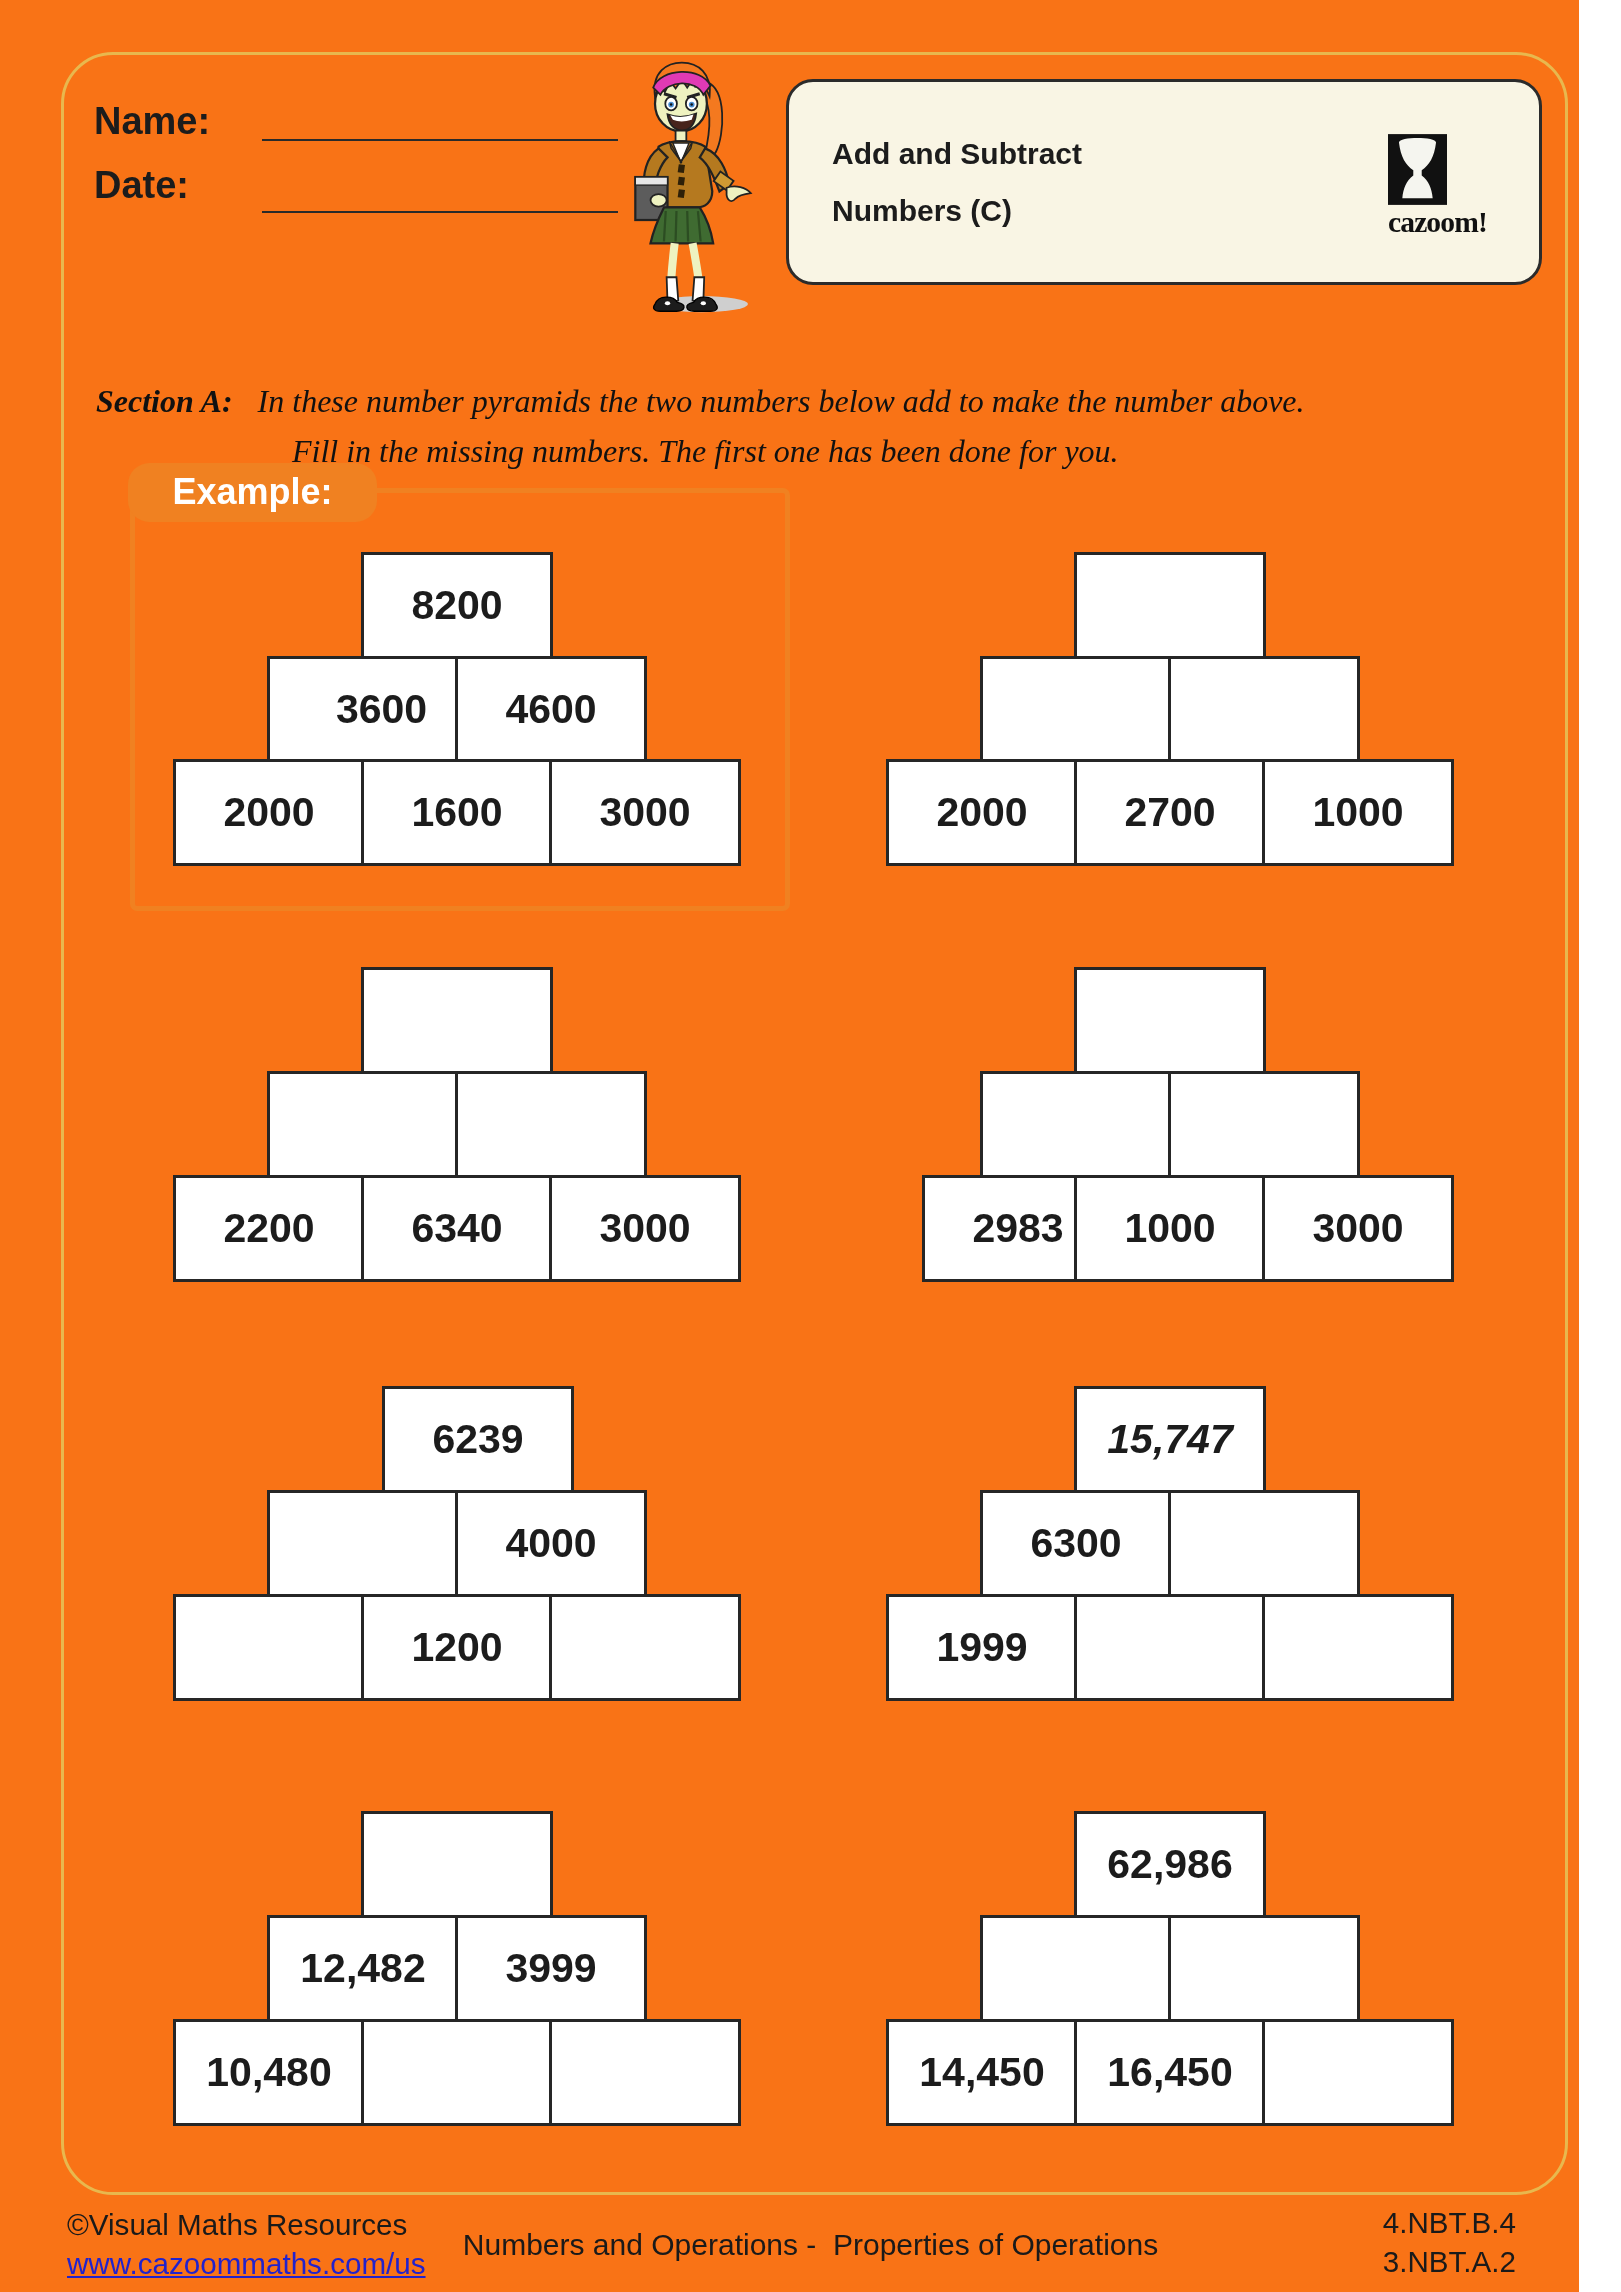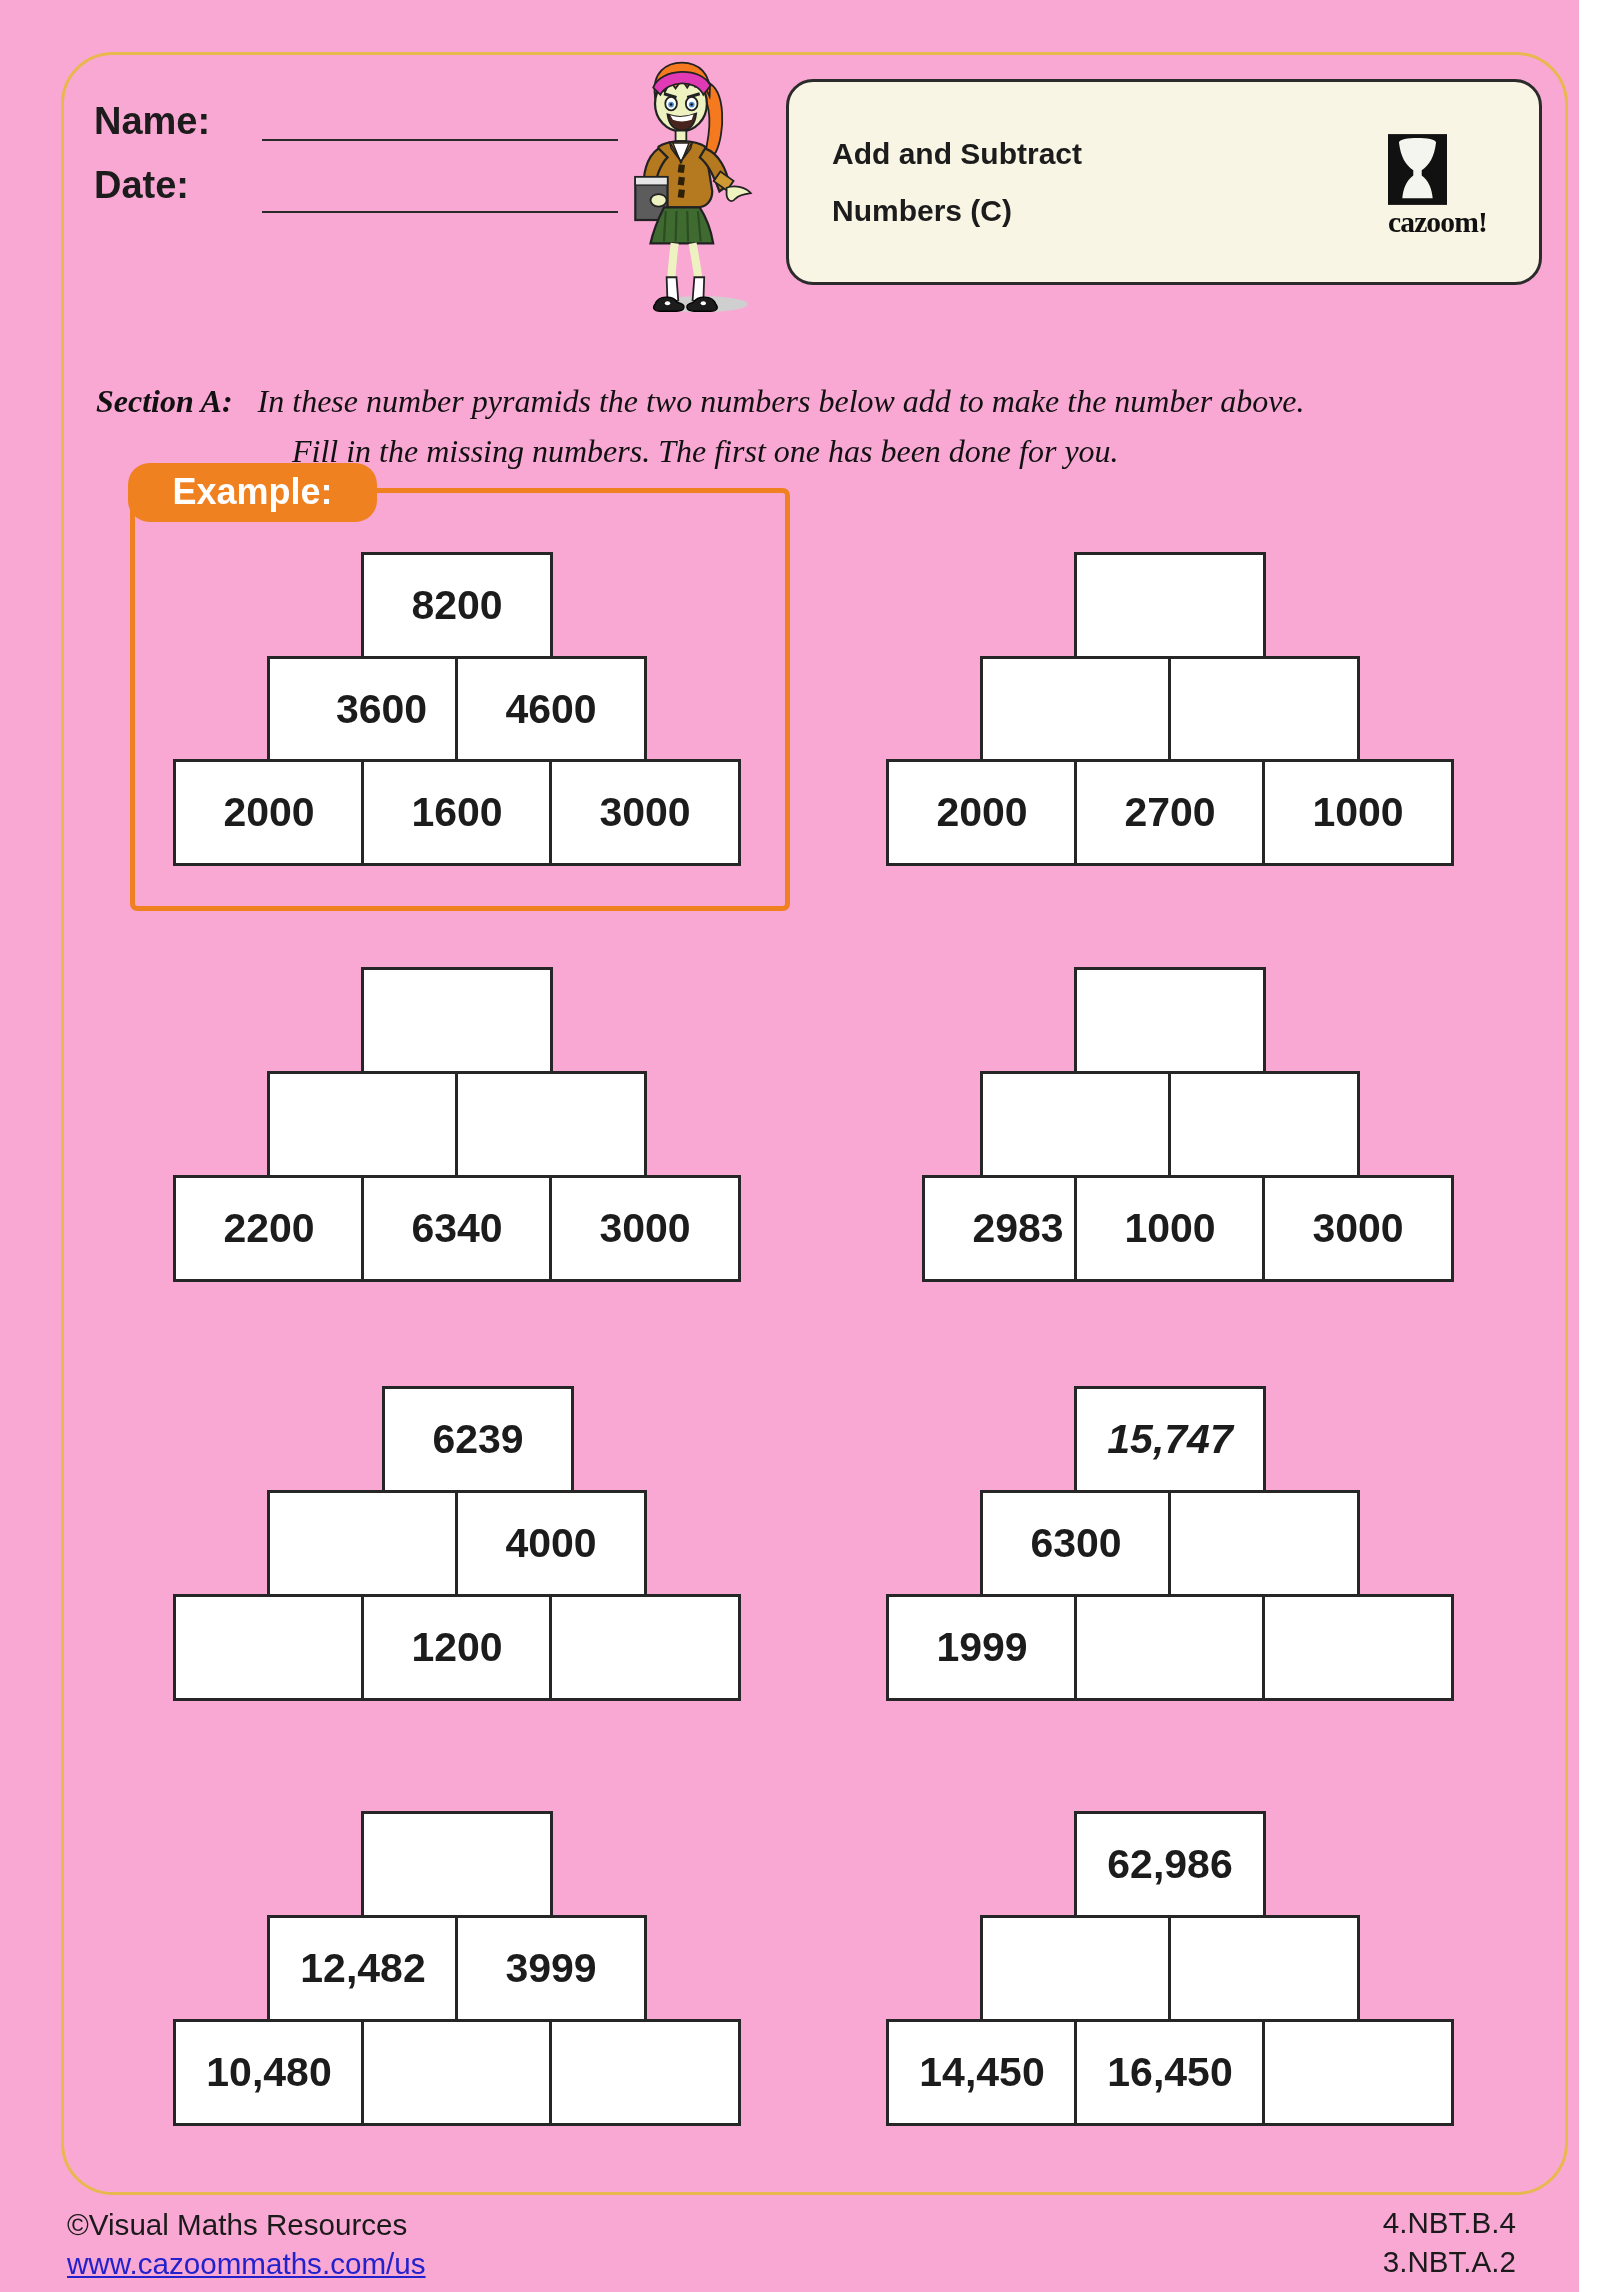--- a/index.html
+++ b/index.html
@@ -1,16 +1,16 @@
 <!DOCTYPE html>
 <html style="font-size:14.3px"><head>
 <meta charset="utf-8">
 <style>
   html,body{margin:0;padding:0;background:#ffffff;}
-  #page{position:relative;width:1579px;height:2293px;background:#f9a8d4;overflow:hidden;
+  #page{position:relative;width:1579px;height:2293px;background:#f97316;overflow:hidden;
         font-family:"Liberation Sans",sans-serif;color:#1f1f1f;}
   
   #page-border{position:absolute;left:61px;top:52px;width:1501px;height:2137px;
     border:3.6px solid #E8B84E;border-radius:52px;}
   
   .hdr-label{position:absolute;font-weight:bold;font-size:38px;color:#1c1c1c;}
   .write-line{position:absolute;border-bottom:2.7px solid #2a2a2a;width:356px;height:0;}
   #title-box{position:absolute;left:786px;top:79px;width:756px;height:206px;background:#F9F5E4;
     border:3.6px solid #2b2b2b;border-radius:27px;box-sizing:border-box;}
   #title-text{position:absolute;left:43px;top:43px;font-weight:bold;font-size:30px;line-height:57px;color:#1c1c1c;}
@@ -164,19 +164,20 @@
       <div class="pcell" style="left: 1168px; top: 1915px;"></div>
       <div class="pcell" style="left: 886px; top: 2019px;">14,450</div>
       <div class="pcell" style="left: 1074px; top: 2019px;">16,450</div>
       <div class="pcell" style="left: 1262px; top: 2019px;"></div>
     </div>
 
   <div class="foot" id="foot-left">
     <div>©Visual Maths Resources</div>
     <div id="foot-link">www.cazoommaths.com/us</div>
   </div>
+  <div class="foot" id="foot-center">Numbers and Operations -  Properties of Operations</div>
   <div class="foot" id="foot-right">
     <div>4.NBT.B.4</div>
     <div>3.NBT.A.2</div>
   </div>
 
 </div>
 
 
 </body></html>

